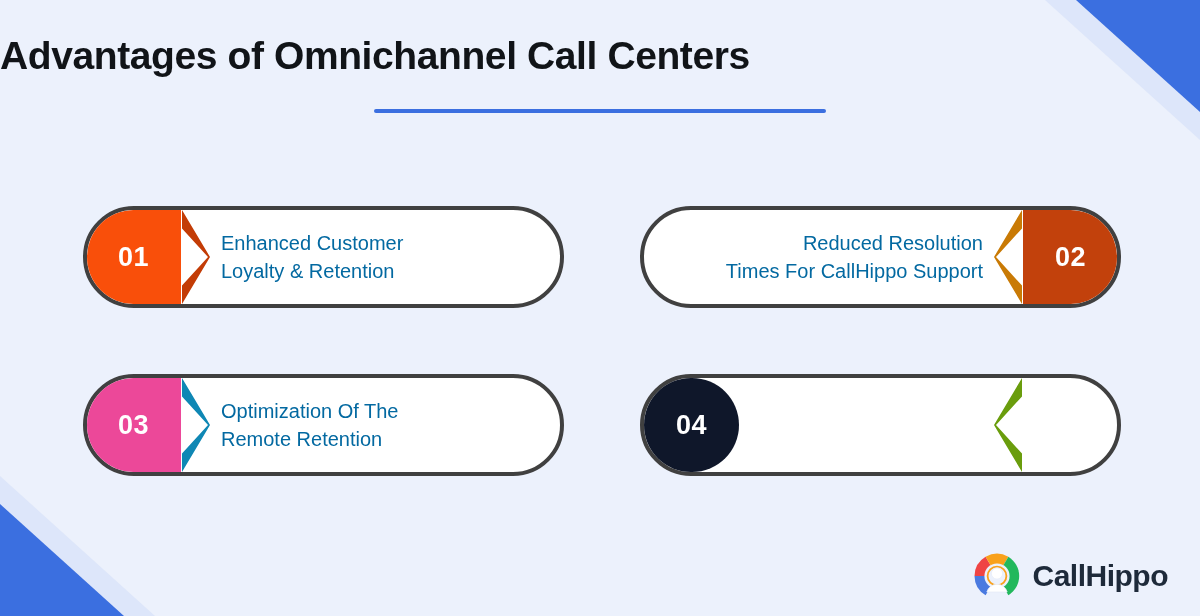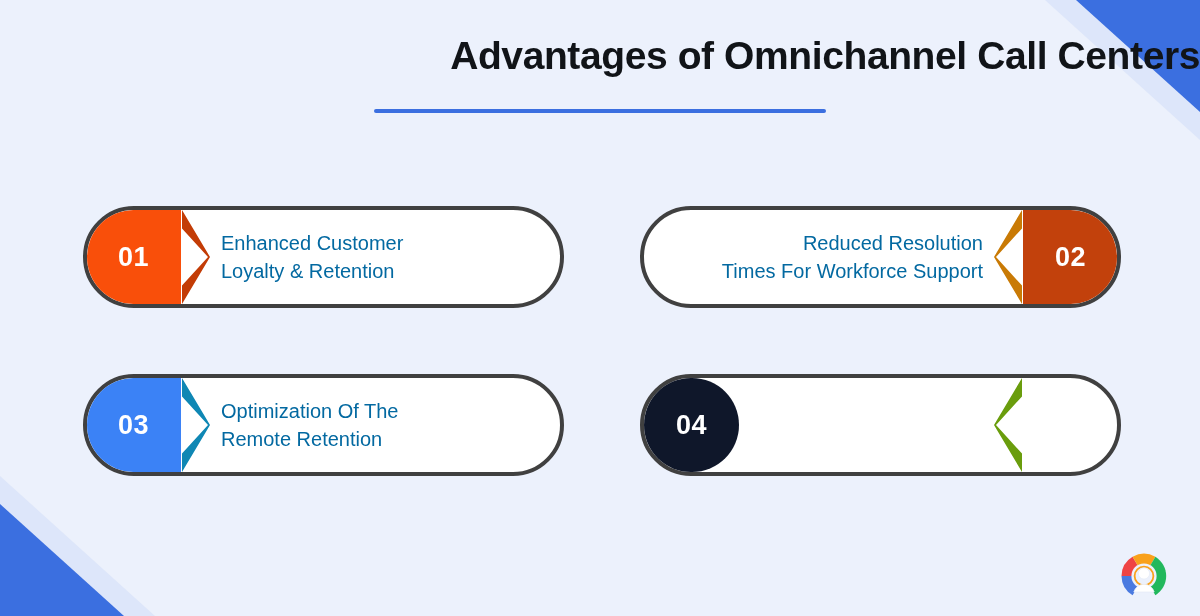--- a/index.html
+++ b/index.html
@@ -31,21 +31,21 @@
     border-right:155px solid transparent;
   }
   #corner-bl-blue {
     position:absolute; bottom:0; left:0;
     width:0; height:0;
     border-bottom:112px solid #3b6fe0;
     border-right:124px solid transparent;
   }
 
   
-  .header { position:absolute; top:0; left:0; width:1200px; padding-top:34px; text-align:right; }
+  .header { position:absolute; top:0; left:0; width:1200px; padding-top:34px; text-align:left; }
   .page-title {
     font-size:39px;
     font-weight:bold;
     color:#111418;
     letter-spacing:-0.4px;
     line-height:1.15;
     font-family:"Liberation Sans", sans-serif;
   }
   .title-rule {
     width:452px; height:4px;
@@ -164,35 +164,35 @@
         <span>Enhanced Customer</span><br>
         <span>Loyalty &amp; Retention</span>
       </span>
     </div>
   </div>
 
   <div class="card right">
     <div class="card-text">
       <span>
         <span>Reduced Resolution</span><br>
-        <span>Times For Workforce Support</span>
+        <span>Times For CallHippo Support</span>
       </span>
     </div>
     <div class="chevron">
       <svg viewBox="0 0 28 102" preserveAspectRatio="none" aria-hidden="true">
         <polygon points="28,0 28,20 2,51 28,82 28,102 0,51" fill="#c97a05"></polygon>
       </svg>
     </div>
     <div class="num-block" style="background: #c2410c;">
       <span>02</span>
     </div>
   </div>
 
   <div class="card left">
-    <div class="num-block" style="background: #3b82f6;">
+    <div class="num-block" style="background: #ec4899;">
       <span>03</span>
     </div>
     <div class="chevron">
       <svg viewBox="0 0 28 102" preserveAspectRatio="none" aria-hidden="true">
         <polygon points="0,0 0,20 26,51 0,82 0,102 28,51" fill="#0f87b4"></polygon>
       </svg>
     </div>
     <div class="card-text">
       <span>
         <span>Optimization Of The</span><br>
@@ -220,13 +220,14 @@
       <path id="q-blue" d="M24 24 L4.8 12.6 A22.5 22.5 0 0 1 24 1.5 Z" transform="rotate(-90 24 24)" fill="#4a7ae0"></path>
       <path id="q-red" d="M24 24 L24 1.5 A22.5 22.5 0 0 1 43.2 12.6 Z" transform="rotate(-90 24 24)" fill="#ef4444"></path>
       <path id="q-orange" d="M24 24 L43.2 12.6 A22.5 22.5 0 0 1 43.2 35.4 Z" transform="rotate(-90 24 24)" fill="#f9a11b"></path>
       <path id="q-green" d="M24 24 L43.2 35.4 A22.5 22.5 0 0 1 4.8 35.4 Z" transform="rotate(-90 24 24)" fill="#22b85c"></path>
     </g>
     <circle cx="24" cy="24" r="12.6" fill="#ecf1fc"></circle>
     <circle cx="24" cy="24" r="9.4" fill="none" stroke="#f9a11b" stroke-width="1.8"></circle>
     <circle cx="24" cy="21.5" r="5.6" fill="#ffffff" stroke="#e7ecf7" stroke-width="0.8"></circle>
     <path d="M13.8 40 A10.6 10.6 0 0 1 34.2 40 Z" fill="#ffffff" stroke="#e7ecf7" stroke-width="0.8"></path>
   </svg>
+  <span class="logo-word" style="color: rgb(30, 42, 58);">CallHippo</span>
 </div>
 
 </body></html>

